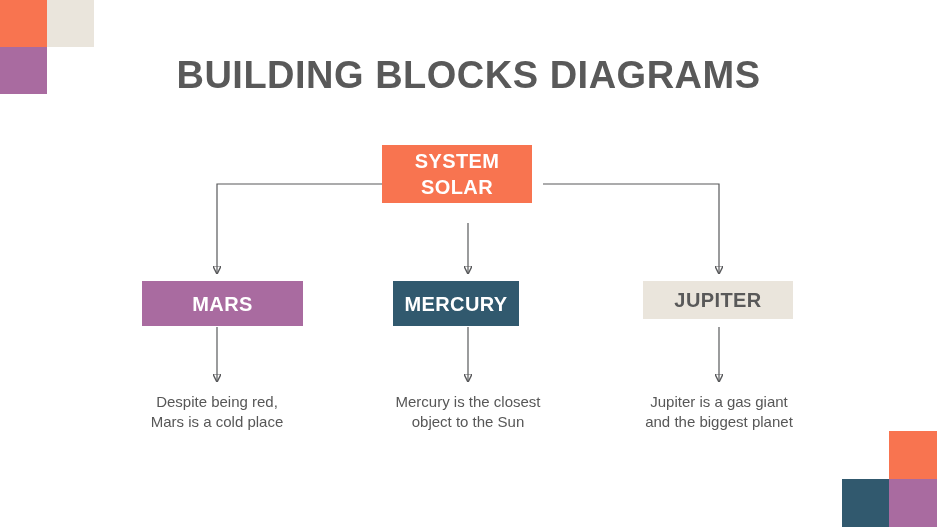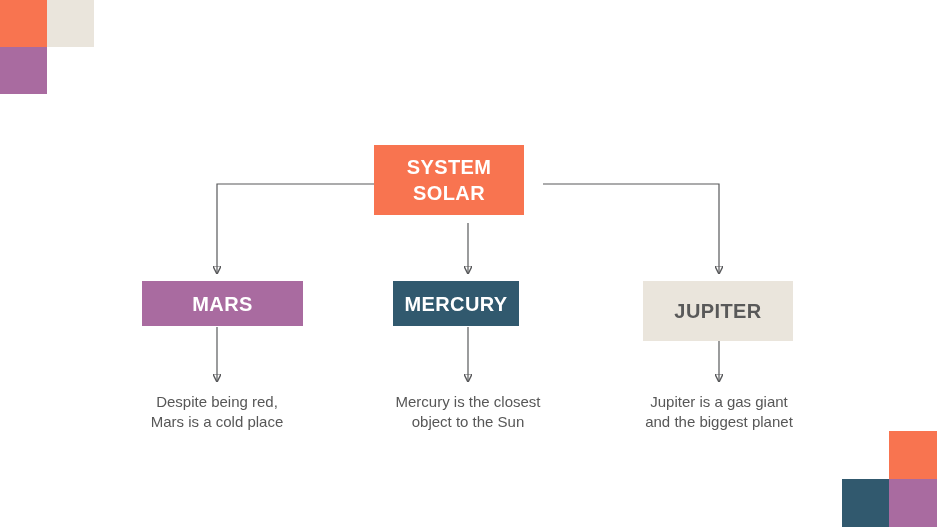--- a/index.html
+++ b/index.html
@@ -44,24 +44,24 @@
     display: flex;
     align-items: center;
     justify-content: center;
     text-align: center;
     font-weight: 700;
     letter-spacing: 0.4px;
     font-size: 20px;
     white-space: pre-line;
     line-height: 1.3;
   }
-  .node--root    { left: 374px; top: 145px; width: 150px; height: 70px; background: var(--orange); color: var(--white-text); }
+  .node--root    { left: 382px; top: 145px; width: 150px; height: 58px; background: var(--orange); color: var(--white-text); }
   .node--mars    { left: 142px; top: 281px; width: 161px; height: 45px; background: var(--purple); color: var(--white-text); }
   .node--mercury { left: 393px; top: 281px; width: 126px; height: 45px; background: var(--teal);   color: var(--white-text); }
-  .node--jupiter { left: 643px; top: 281px; width: 150px; height: 60px; background: var(--beige);  color: var(--title-text); }
+  .node--jupiter { left: 643px; top: 281px; width: 150px; height: 38px; background: var(--beige);  color: var(--title-text); }
 
   .desc {
     position: absolute;
     top: 392px;
     width: 230px;
     transform: translateX(-50%);
     text-align: center;
     font-size: 15px;
     line-height: 1.3;
     color: var(--body-text);
@@ -76,20 +76,21 @@
 
 <div class="stage">
 
   <div class="sq sq-tl-orange"></div>
   <div class="sq sq-tl-beige"></div>
   <div class="sq sq-tl-purple"></div>
   <div class="sq sq-br-orange"></div>
   <div class="sq sq-br-teal"></div>
   <div class="sq sq-br-purple"></div>
 
+  <div class="title">BUILDING BLOCKS DIAGRAMS</div>
 
   <svg class="connectors" viewBox="0 0 937 527">
     <defs>
       <marker id="arrow" markerWidth="7" markerHeight="7" refX="6" refY="3.5" orient="auto">
         <path d="M0,0 L7,3.5 L0,7 Z" fill="#58595B" stroke="none"></path>
       </marker>
     </defs>
     <path d="M393,184 L217,184 L217,273" marker-end="url(#arrow)"></path>
     <path d="M468,223 L468,273" marker-end="url(#arrow)"></path>
     <path d="M543,184 L719,184 L719,273" marker-end="url(#arrow)"></path>

